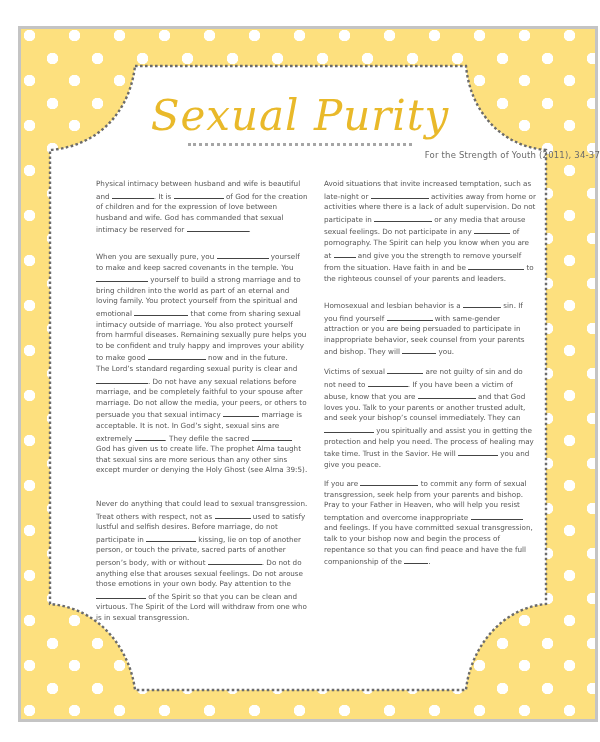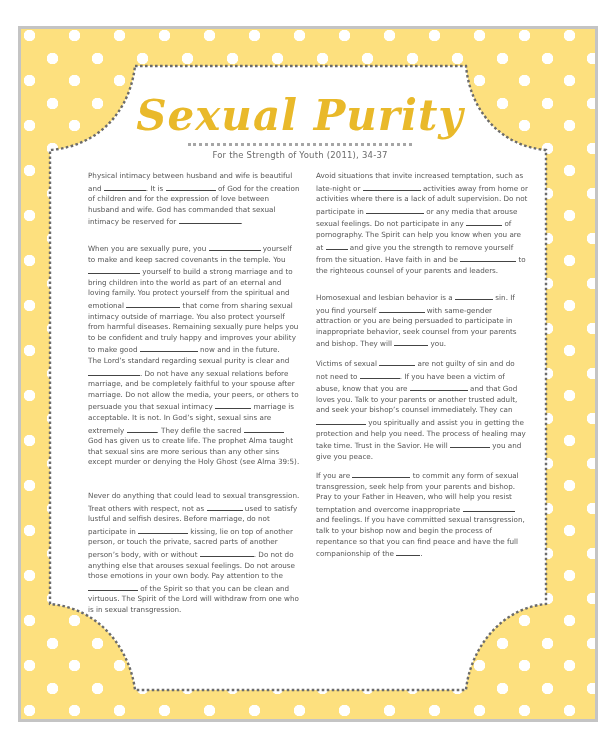--- a/index.html
+++ b/index.html
@@ -12,34 +12,34 @@
       radial-gradient(circle, #ffffff 5.5px, transparent 6px),
       radial-gradient(circle, #ffffff 5.5px, transparent 6px);
     background-size: 45px 45px, 45px 45px;
     background-position: 9px 7px, 31px 29px;
     overflow: hidden;
   }
   .panel-svg { position: absolute; left: 0; top: 0; }
   .content { position: absolute; left: 0; top: 0; width: 600px; height: 742px; }
   .title {
     position: absolute; left: 0; width: 600px; top: 92px; text-align: center;
-    font-family: "DejaVu Serif", serif; font-style: italic; font-weight: 700;
+    font-family: "DejaVu Serif", serif; font-style: italic; font-weight: 400;
     font-size: 42px; color: #e9b92a; letter-spacing: 1px; line-height: 48px;
   }
   .title-rule {
     position: absolute; left: 188px; top: 143px; width: 224px; height: 0;
     border-top: 3px dotted #a6a6a6;
   }
   .subtitle {
-    position: absolute; left: 0; width: 600px; top: 150px; text-align: center;
+    position: absolute; left: 0; width: 600px; top: 150px; text-align: right;
     font-size: 8.5px; color: #6a6a6a; letter-spacing: 0.2px;
   }
   .para {
     position: absolute; width: 212px; font-size: 7.2px; line-height: 10.6px;
-    color: #555555; margin: 0;
+    color: #555555; margin: 8px;
   }
   .blank { display: inline-block; border-bottom: 1px solid #444; height: 8px; vertical-align: baseline; }
 </style>
 </head>
 <body>
 
 <div class="frame"></div>
 
 <svg class="panel-svg" width="600" height="742" viewBox="0 0 600 742">
   <path d="M 135 66 L 466 66 C 470 110, 500 146, 546 150 L 546 604 C 500 608, 470 650, 466 690 L 135 690 C 130 650, 100 608, 50 604 L 50 150 C 100 146, 130 110, 135 66 Z" fill="#ffffff" stroke="#6b6b6b" stroke-width="2.4" stroke-dasharray="2.6 2.4"></path>

